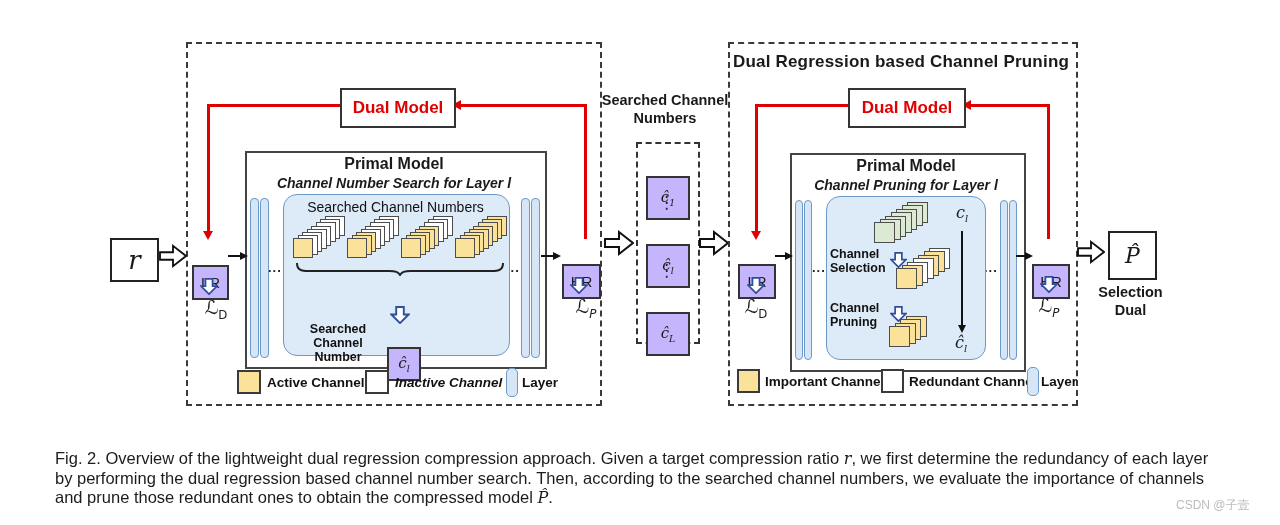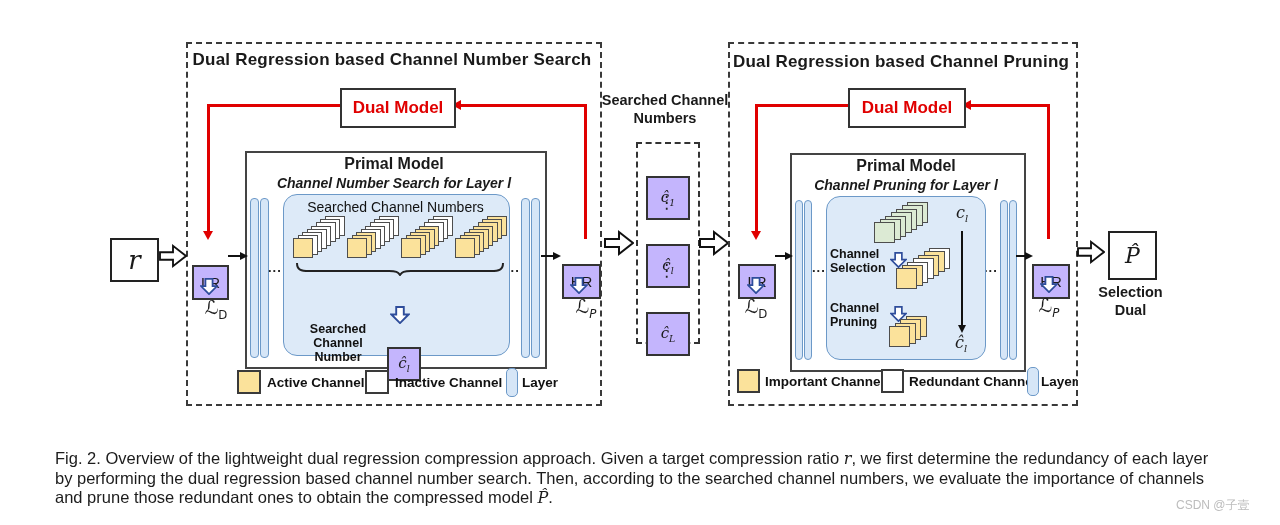--- a/index.html
+++ b/index.html
@@ -44,21 +44,20 @@
   .caption .math{font-size:16px;}
   .watermark{font-size:12px;color:#bcbcbc;}
   .chhat{font-size:15px;}
 </style>
 </head>
 <body>
 
 <div class="stage">
 
   <div class="abs panel" style="left:186px;top:42px;width:412px;height:360px;"></div>
-  <div class="abs panel-title" style="left:192px;top:50px;width:400px;">Dual Regression based Channel Number Search</div>
 
   <div class="abs redline" style="left:207px;top:104px;width:134px;height:2.5px;"></div>
   <div class="abs redline" style="left:207px;top:104px;width:2.5px;height:129px;"></div>
   <div class="abs arrowhead red-down" style="left:203px;top:231px;"></div>
   <div class="abs redline" style="left:461px;top:104px;width:125px;height:2.5px;"></div>
   <div class="abs redline" style="left:584px;top:104px;width:2.5px;height:135px;"></div>
   <div class="abs arrowhead red-left" style="left:452px;top:100px;"></div>
 
   <div class="abs dual-box" style="left:340px;top:88px;width:112px;height:36px;">
     <span>Dual Model</span>
@@ -157,21 +156,21 @@
   <svg class="abs" style="left:570px;top:277px;" width="18" height="17" viewBox="0 0 20 19">
     <path d="M6,1 L14,1 L14,9 L19,9 L10,18 L1,9 L6,9 Z" fill="#fff" stroke="#2e4d9b" stroke-width="2"></path>
   </svg>
   <div class="abs mathcal" style="left:566px;top:295px;width:40px;text-align:center;">
     <span>ℒ</span><sub>P</sub>
   </div>
 
   <div class="abs legend-swatch card-y" style="left:237px;top:370px;width:24px;height:24px;"></div>
   <div class="abs legend-label" style="left:267px;top:375px;">Active Channel</div>
   <div class="abs legend-swatch card-w" style="left:365px;top:370px;width:24px;height:24px;"></div>
-  <div class="abs legend-label" style="left:395px;top:375px;">Inactive Channel</div>
+  <div class="abs legend-label" style="left:395px;top:375px;font-style:italic;">Inactive Channel</div>
   <div class="abs pill" style="left:506px;top:368px;width:10px;height:27px;border-radius:5px;"></div>
   <div class="abs legend-label" style="left:522px;top:375px;">Layer</div>
 
   <svg class="abs" style="left:604px;top:229px;" width="30" height="28" viewBox="0 0 30 28">
     <path d="M1,10 L15,10 L15,3 L29,14 L15,25 L15,18 L1,18 Z" fill="#fff" stroke="#111" stroke-width="2"></path>
   </svg>
 
   <div class="abs io-label" style="left:598px;top:91px;width:134px;">
     <div>Searched Channel</div>
     <div>Numbers</div>

